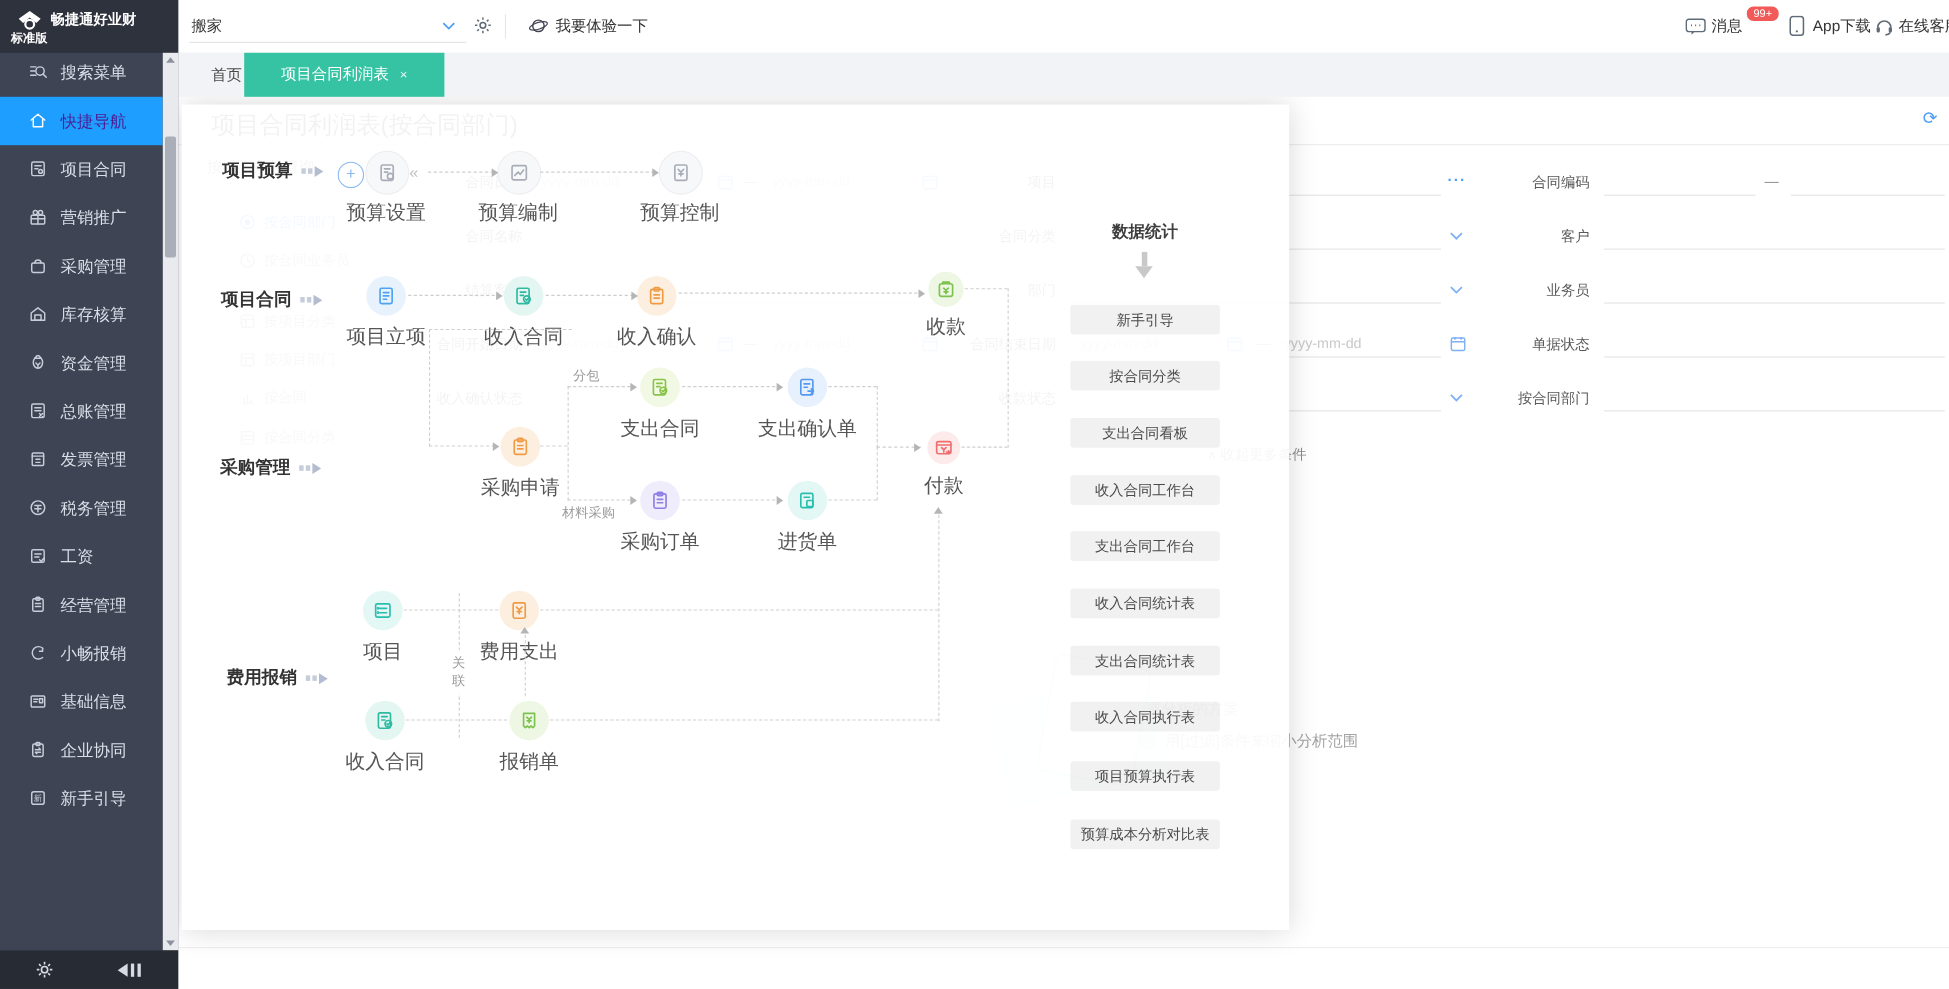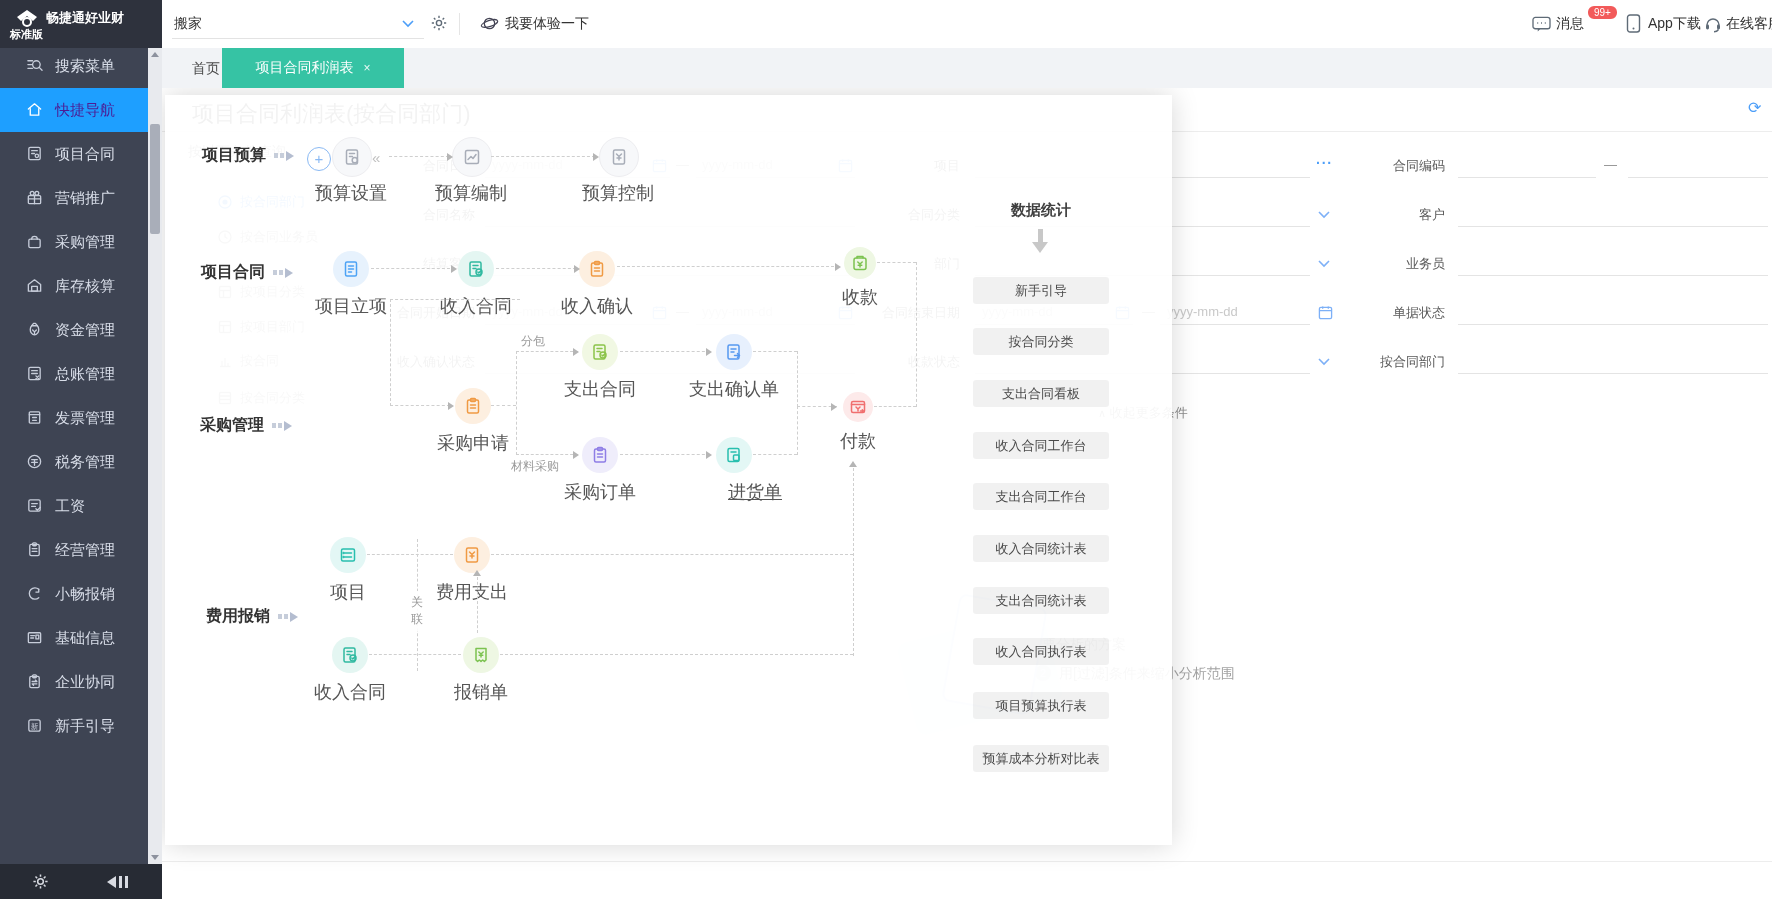--- a/index.html
+++ b/index.html
@@ -417,21 +417,21 @@
         <div class="nlabel" style="left:375px;top:385px;">采购订单</div>
         <div class="circle n-cyan" style="left:551px;top:342px;width:36px;height:36px;">
           <span>
             <svg width="18" height="18" viewBox="0 0 18 18" fill="none" stroke="currentColor" stroke-width="1.5" stroke-linecap="round" stroke-linejoin="round">
               <rect x="3" y="2.5" width="11" height="13" rx="1.5"></rect>
               <path d="M6 6 h5"></path>
               <rect x="8.5" y="9" width="5.5" height="5.5" rx="1"></rect>
             </svg>
           </span>
         </div>
-        <div class="nlabel" style="left:530px;top:385px;text-decoration:underline;">进货单</div>
+        <div class="nlabel" style="left:509px;top:385px;">进货单</div>
         <div class="circle n-cyan" style="left:165px;top:442px;width:36px;height:36px;">
           <span>
             <svg width="18" height="18" viewBox="0 0 18 18" fill="none" stroke="currentColor" stroke-width="1.5" stroke-linecap="round" stroke-linejoin="round">
               <rect x="2.5" y="3" width="13" height="12" rx="1.5"></rect>
               <path d="M6 7 h6.5 M6 11 h6.5"></path>
               <circle cx="4.6" cy="7" r="0.5" fill="currentColor"></circle>
               <circle cx="4.6" cy="11" r="0.5" fill="currentColor"></circle>
             </svg>
           </span>
         </div>

